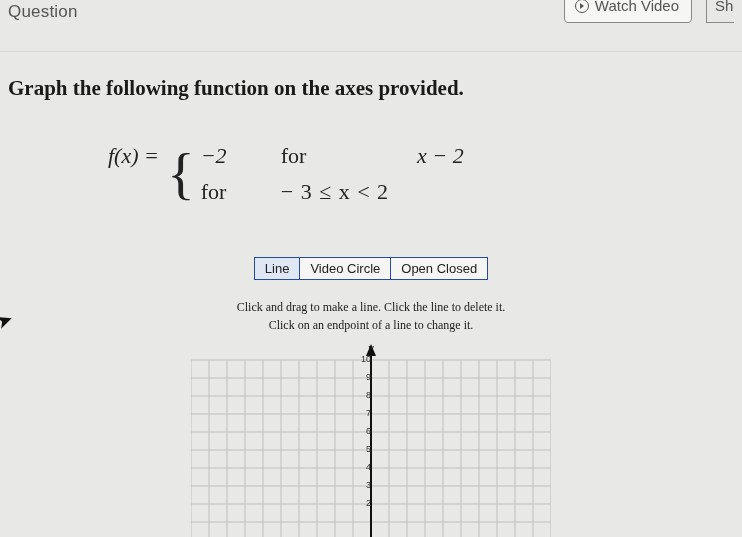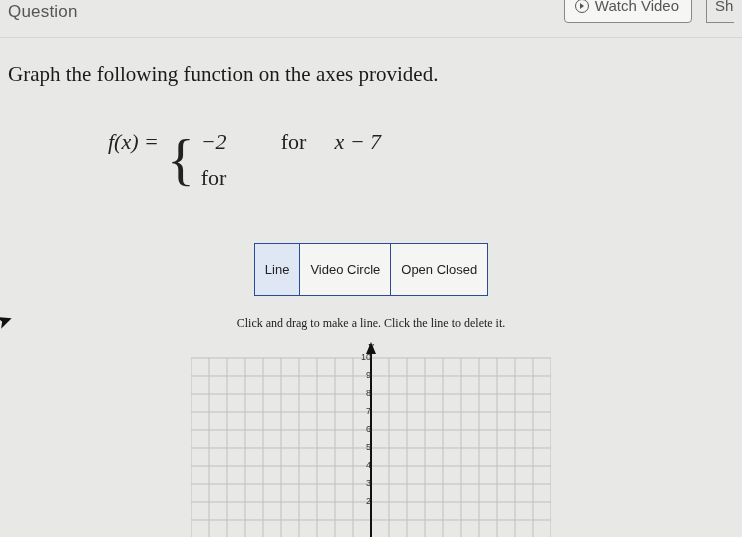--- a/index.html
+++ b/index.html
@@ -10,21 +10,21 @@
       font-family: Georgia, 'Times New Roman', serif;
       color: #222;
       position: relative;
       overflow: hidden;
     }
     .topbar {
       display: flex;
       justify-content: space-between;
       align-items: flex-start;
       padding: 0 8px;
-      height: 38px;
+      height: 52px;
       border-bottom: 1px solid rgba(0,0,0,0.08);
     }
     .question-label {
       font-family: Arial, sans-serif;
       font-size: 17px;
       color: #555;
       padding-top: 2px;
       letter-spacing: 0.2px;
     }
     .top-right {
@@ -75,21 +75,21 @@
       position: relative;
       top: -8px;
       width: 28px;
       overflow: hidden;
     }
     .prompt {
       font-size: 21px;
       font-family: Georgia, serif;
       color: #1a1a1a;
       padding: 24px 0 0 8px;
-      font-weight: 400;
+      font-weight: 700;
     }
     .equation-row {
       display: flex;
       align-items: flex-start;
       justify-content: flex-start;
       padding: 42px 0 12px 108px;
       font-size: 22px;
       font-style: italic;
       font-family: 'Times New Roman', Georgia, serif;
     }
@@ -112,21 +112,21 @@
     .cases .expr { min-width: 52px; text-align: left; }
     .cases .for { font-style: normal; }
     .cases .cond { font-style: normal; letter-spacing: 1px; }
     .tool-tabs {
       display: flex;
       justify-content: center;
       margin-top: 40px;
     }
     .tool-tabs .tab {
       border: 1px solid #2a4a9a;
-      padding: 18px 10px;
+      padding: 3px 10px;
       font-family: Arial, sans-serif;
       font-size: 13px;
       color: #222;
       background: #f5f5f3;
     }
     .tool-tabs .tab + .tab { border-left: none; }
     .tool-tabs .tab.active { background: #dfe7f5; }
     .hint {
       text-align: center;
       font-family: Georgia, serif;
@@ -186,34 +186,36 @@
 
 <div class="prompt">Graph the following function on the axes provided.</div>
 
 <div class="equation-row">
   <span class="fx">f(x) =</span>
   <span class="brace-wrap">
     <span class="brace">{</span>
     <span class="cases">
       <span class="expr">−2</span>
       <span class="for">for</span>
-      <span class="expr">x − 7</span>
+      <span class="expr">x − 2</span>
       <span class="for">for</span>
+      <span class="cond">− 3 ≤ x &lt; 2</span>
     </span>
   </span>
 </div>
 
 <div class="tool-tabs">
   <div class="tab active">Line</div>
   <div class="tab">Video Circle</div>
   <div class="tab">Open Closed</div>
 </div>
 
 <div class="hint">
   <div>Click and drag to make a line. Click the line to delete it.</div>
+  <div>Click on an endpoint of a line to change it.</div>
 </div>
 
 <div class="graph-area">
   <span class="ylabel">y</span>
   <svg class="graph-svg" width="360" height="198">
     <g stroke="#bfbfbd" stroke-width="1">
 
       <line x1="0" y1="18" x2="0" y2="198"></line>
         <line x1="18" y1="18" x2="18" y2="198"></line>
       <line x1="36" y1="18" x2="36" y2="198"></line>

